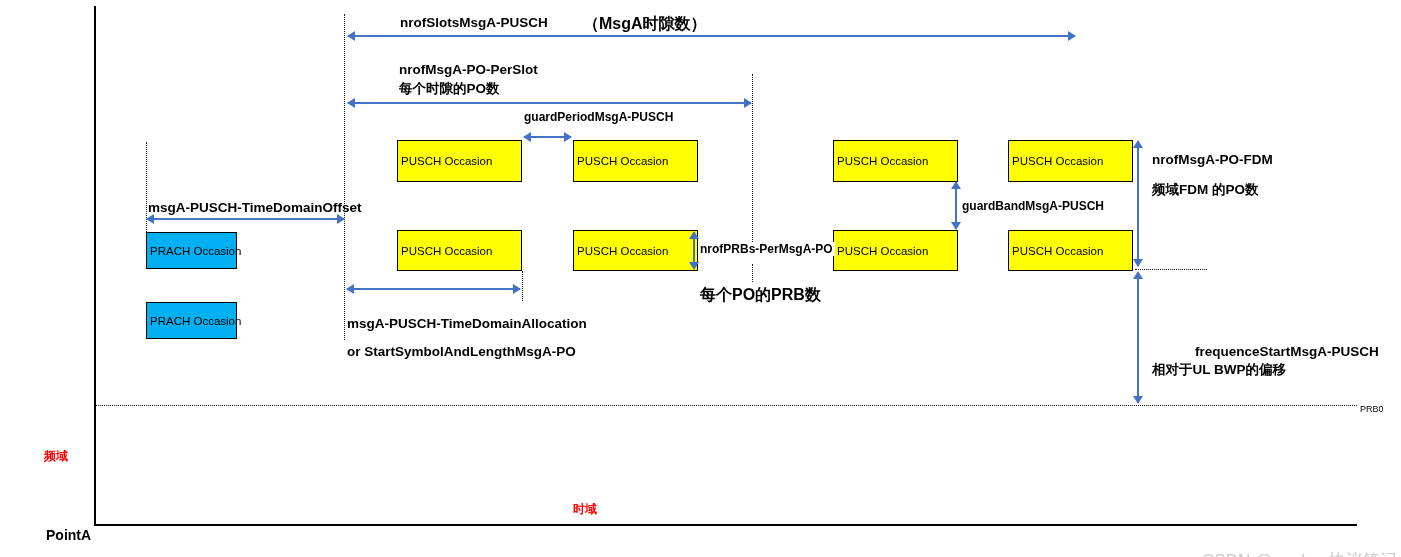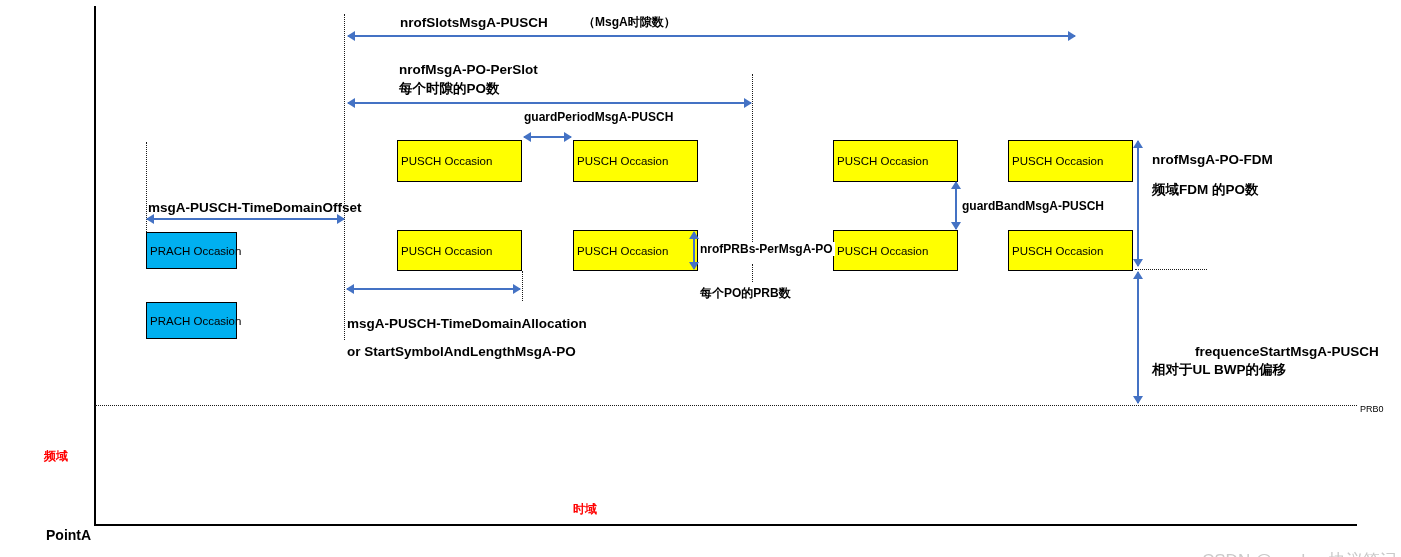--- a/index.html
+++ b/index.html
@@ -33,21 +33,21 @@
   .arrow-v::before { content:""; position:absolute; top:-1px; left:-4px; width:0; height:0;
     border-left:5px solid transparent; border-right:5px solid transparent;
     border-bottom:8px solid var(--arrow,#4472C4); }
   .arrow-v::after { content:""; position:absolute; bottom:-1px; left:-4px; width:0; height:0;
     border-left:5px solid transparent; border-right:5px solid transparent;
     border-top:8px solid var(--arrow,#4472C4); }
   
   .lbl { position:absolute; font-weight:bold; font-size:13.5px; white-space:nowrap; }
   .lbl.small { font-size:12px; }
   .lbl.onwhite { background:#fff; padding:0 2px; }
-  .lbl.cjk-big { font-size:12px; }
+  .lbl.cjk-big { font-size:16px; }
   .red-axis-lbl { position:absolute; font-weight:bold; font-size:12px;
     color:var(--axis-label-red,#FF0000); white-space:nowrap; }
   .tiny { position:absolute; font-size:9px; font-weight:normal; white-space:nowrap; }
   .pointa { position:absolute; font-weight:bold; font-size:14px; white-space:nowrap; }
   .watermark { position:absolute; font-size:17px; color:var(--watermark-gray,#C9C9C9);
     white-space:nowrap; }
 </style>
 </head>
 <body>
 

